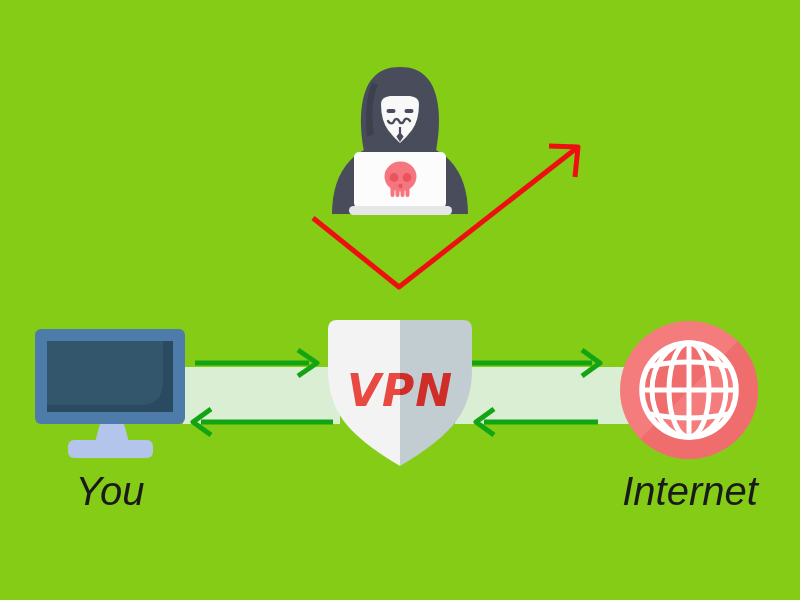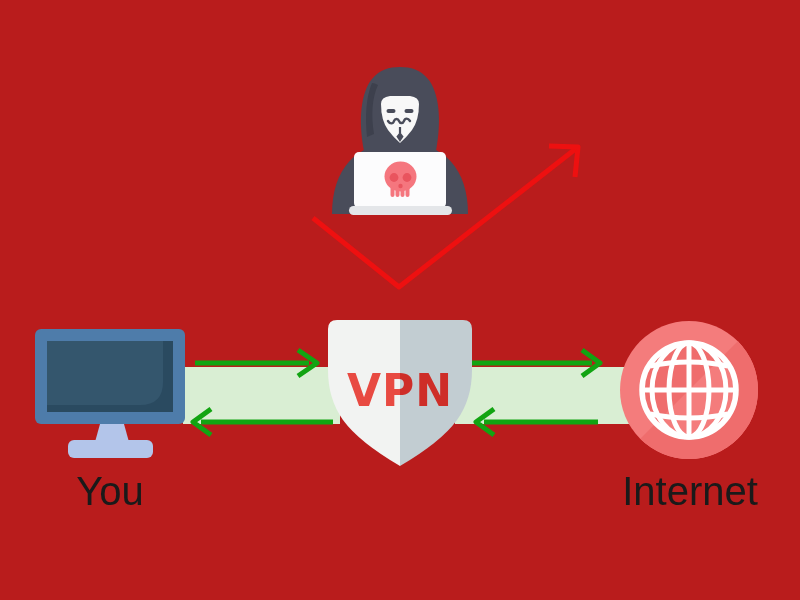--- a/index.html
+++ b/index.html
@@ -1,21 +1,22 @@
 <!DOCTYPE html>
 <html><head>
 <meta charset="utf-8">
 <style>
   html,body{margin:0;padding:0;background:#fff;}
   .canvas{
     position:relative;
     width:800px;height:600px;
-    background:#b91c1c;
+    background:#84cc16;
     overflow:hidden;
     font-family:"Liberation Sans", sans-serif;
+    font-style:italic;
   }
   svg{display:block;}
   .node-label{
     font-family:"Liberation Sans", sans-serif;
     font-size:40px;
     fill:#1a1a1a;
   }
   .vpn-label{
     font-family:"DejaVu Sans", sans-serif;
     font-weight:bold;

